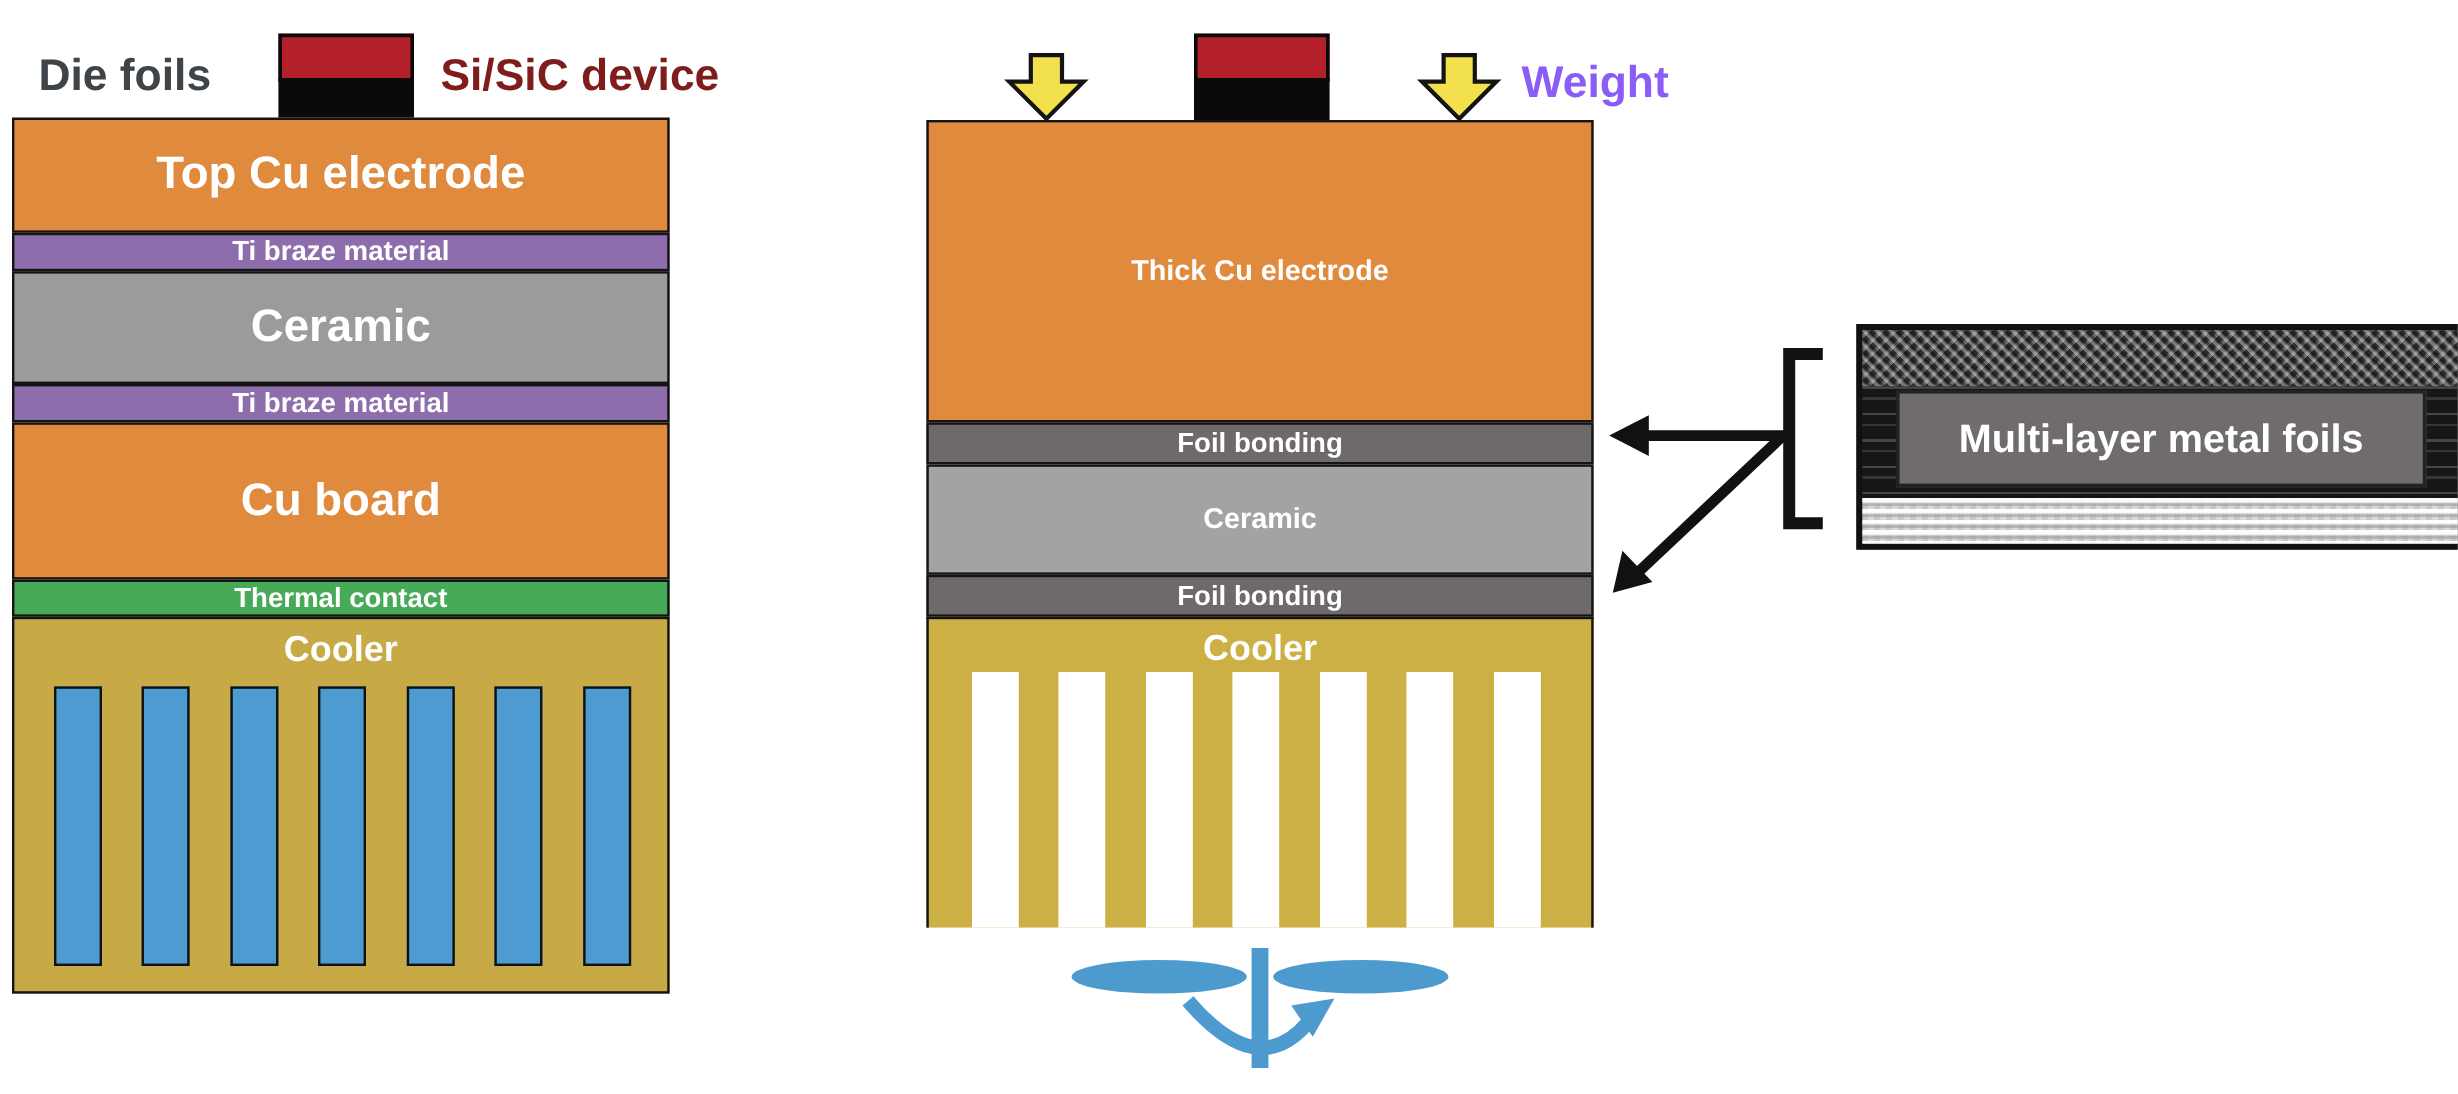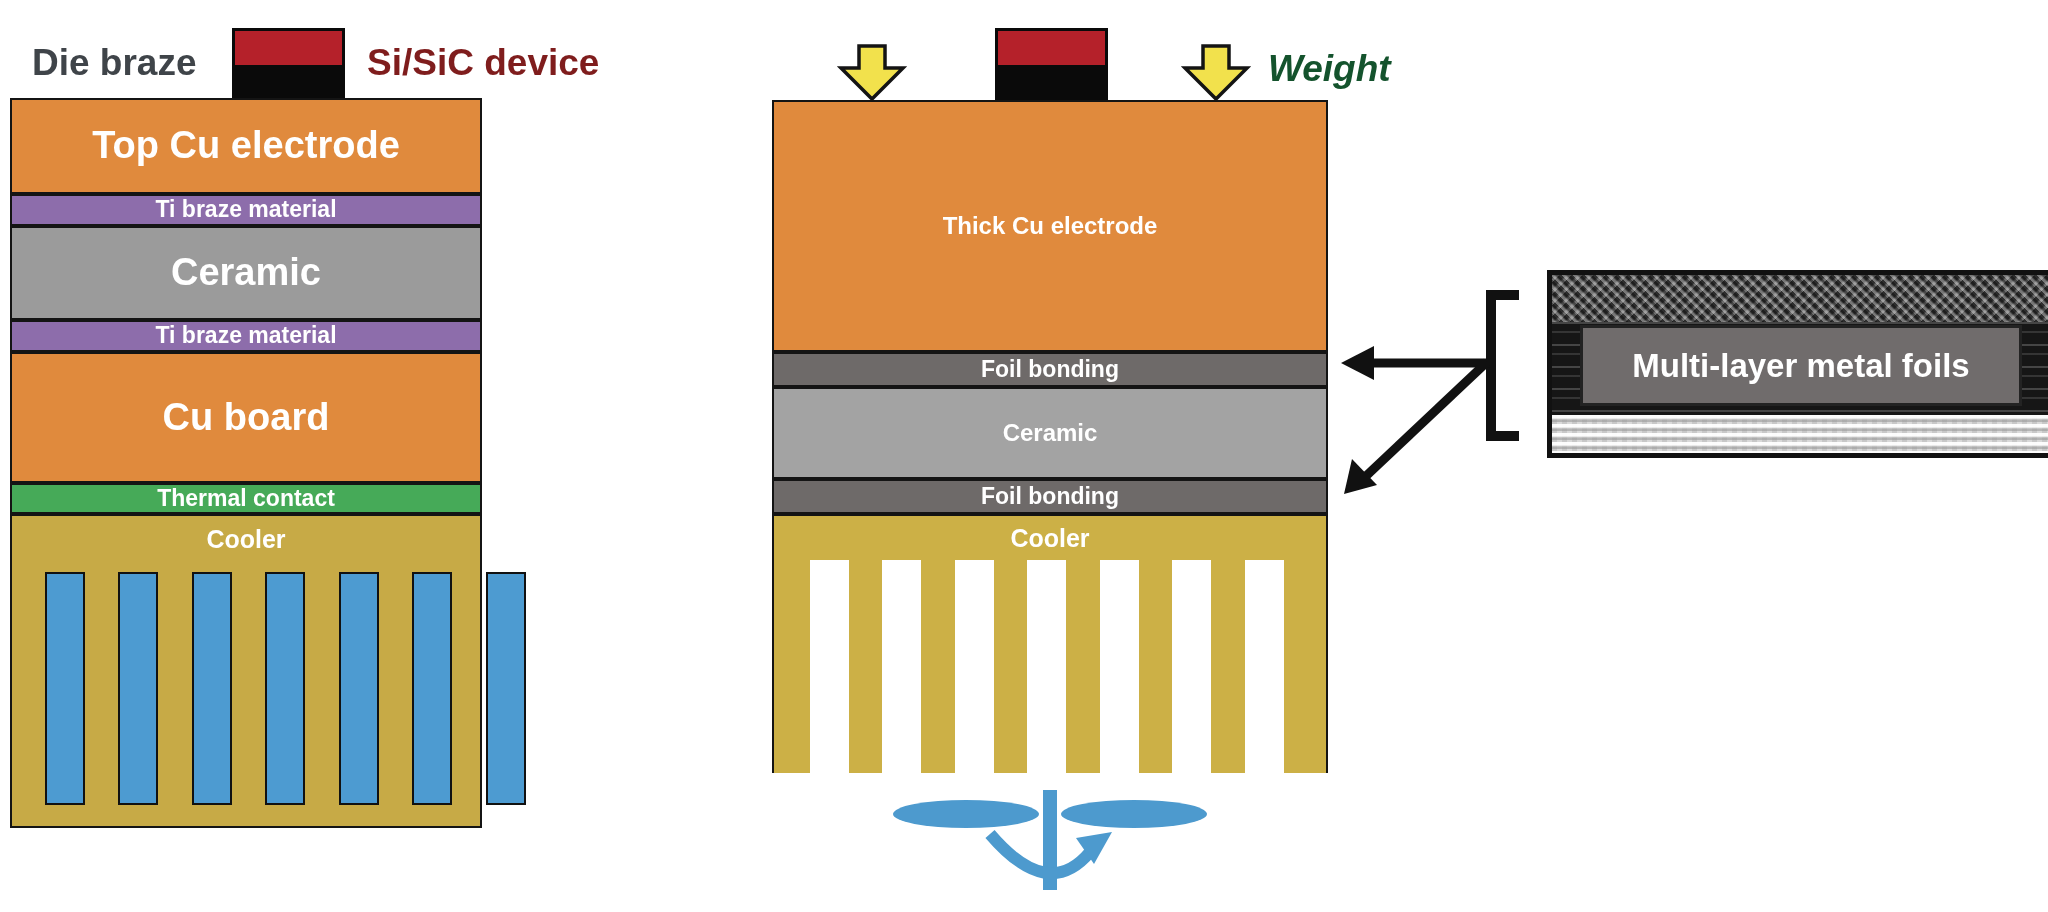--- a/index.html
+++ b/index.html
@@ -5,21 +5,21 @@
   html,body{margin:0;padding:0;background:#ffffff;}
   body{width:2048px;height:912px;position:relative;font-family:"Liberation Sans",sans-serif;overflow:hidden;}
   
   .stack{position:absolute;}
   .layer{position:absolute;left:0;width:100%;box-sizing:border-box;border:2px solid #141414;
          display:flex;align-items:center;justify-content:center;}
   .layer .lbl{color:#ffffff;font-weight:bold;text-align:center;line-height:1.2;}
   .lbl.big{font-size:38px;}
   .lbl.med{font-size:24px;}
   .lbl.small{font-size:23px;}
-  .lbl.cool{font-size:25px;text-align:right;}
+  .lbl.cool{font-size:30px;text-align:right;}
   .layer.top-align{align-items:flex-start;}
   
   .lfin{position:absolute;width:40px;height:233px;top:56px;box-sizing:border-box;border:2px solid #111;}
   
   .rslot{position:absolute;width:39px;top:44px;bottom:0;background:#ffffff;}
   
   .dev-red{position:absolute;box-sizing:border-box;border:3px solid #0a0a0a;}
   .dev-black{position:absolute;background:#0a0a0a;}
   
   .ann{position:absolute;font-weight:bold;font-size:37px;white-space:nowrap;}
@@ -34,21 +34,21 @@
   .photo-bot{background-color:#d9d9d9;background-image:
       repeating-linear-gradient(180deg, rgba(255,255,255,.95) 0 3px, rgba(150,150,150,.55) 5px 7px, transparent 7px 9px),
       repeating-linear-gradient(90deg, rgba(0,0,0,.08) 0 5px, transparent 5px 10px);}
   .foil-label{position:absolute;box-sizing:border-box;border:3px solid #232323;
       display:flex;align-items:center;justify-content:center;color:#fff;font-weight:bold;font-size:33px;}
   svg{position:absolute;left:0;top:0;pointer-events:none;}
 </style>
 </head>
 <body>
 
-<div class="stack" style="left:10px;top:98px;width:472px;height:730px;">
+<div class="stack" style="left:10px;top:98px;width:548px;height:730px;">
 
   <div class="layer" style="top: 0px; height: 96px; background-color: rgb(224, 138, 61);">
     <span class="lbl big">Top Cu electrode</span>
   </div>
 
   <div class="layer" style="top: 96px; height: 32px; background-color: rgb(141, 109, 171);">
     <span class="lbl small">Ti braze material</span>
   </div>
 
   <div class="layer" style="top: 128px; height: 94px; background-color: rgb(155, 155, 155);">
@@ -108,23 +108,23 @@
     <div class="rslot" style="left:253px;"></div>
     <div class="rslot" style="left:326px;"></div>
     <div class="rslot" style="left:398px;"></div>
     <div class="rslot" style="left:471px;"></div>
   </div>
 </div>
 
 <div class="dev-red" style="left: 995px; top: 28px; width: 113px; height: 40px; background-color: rgb(181, 33, 42);"></div>
 <div class="dev-black" style="left: 995px; top: 65px; width: 113px; height: 35px; background-color: rgb(10, 10, 10);"></div>
 
-<div class="ann" style="left: 32px; top: 42px; color: rgb(63, 68, 73);">Die braze</div>
+<div class="ann" style="left: 32px; top: 42px; color: rgb(63, 68, 73);">Die foils</div>
 <div class="ann" style="left: 367px; top: 42px; color: #7f1d1d;">Si/SiC device</div>
-<div class="ann" style="left: 1268px; top: 48px; color: #14532d; font-style: italic;">Weight</div>
+<div class="ann" style="left: 1268px; top: 48px; color: #8b5cf6;">Weight</div>
 
 <div class="photo" style="left:1525px;top:270px;width:593px;height:188px;margin-left:22px;">
   <div class="photo-band photo-top" style="top:0;height:47px;"></div>
   <div class="photo-band photo-mid" style="top:47px;height:93px;"></div>
   <div class="photo-band photo-bot" style="top:140px;height:38px;"></div>
   <div class="foil-label" style="left: 28px; top: 50px; width: 442px; height: 81px; background-color: rgb(112, 108, 108);">
     <span>Multi-layer metal foils</span>
   </div>
 </div>
 

